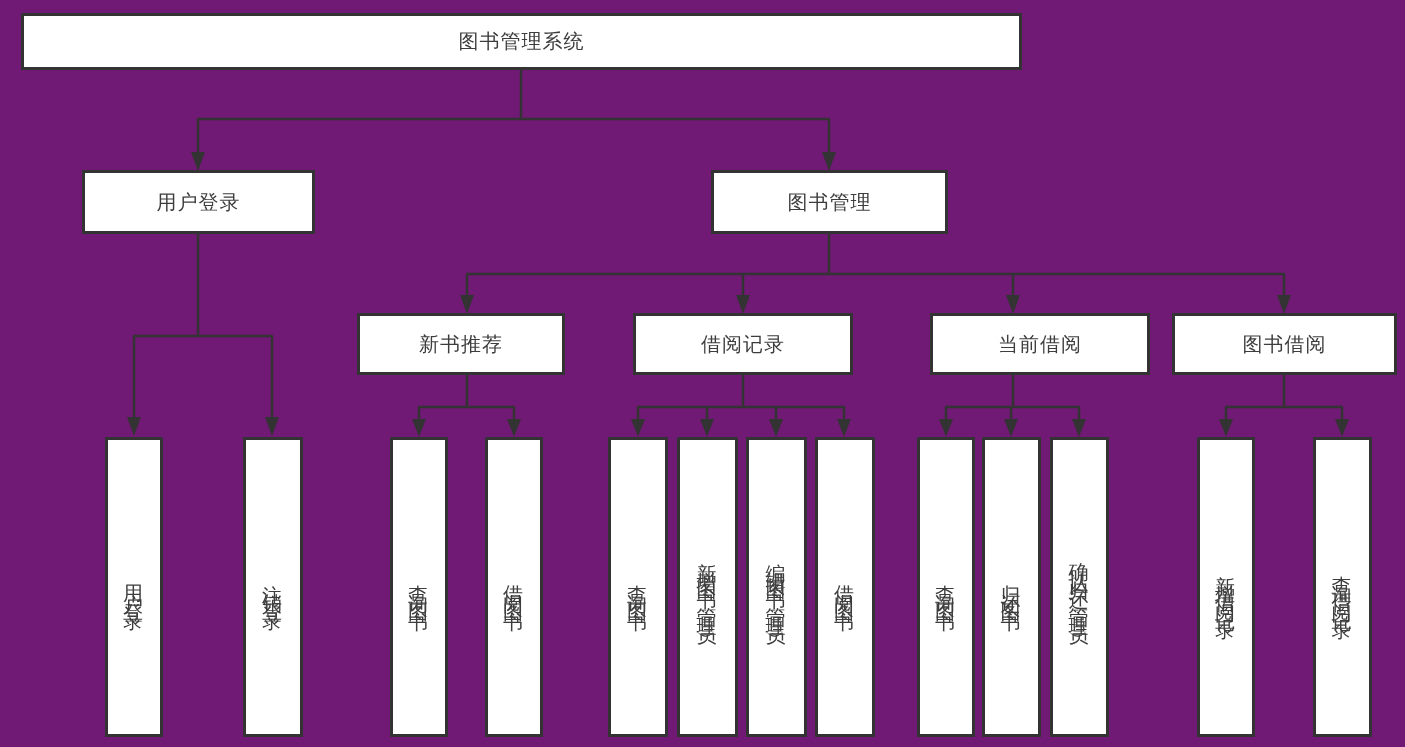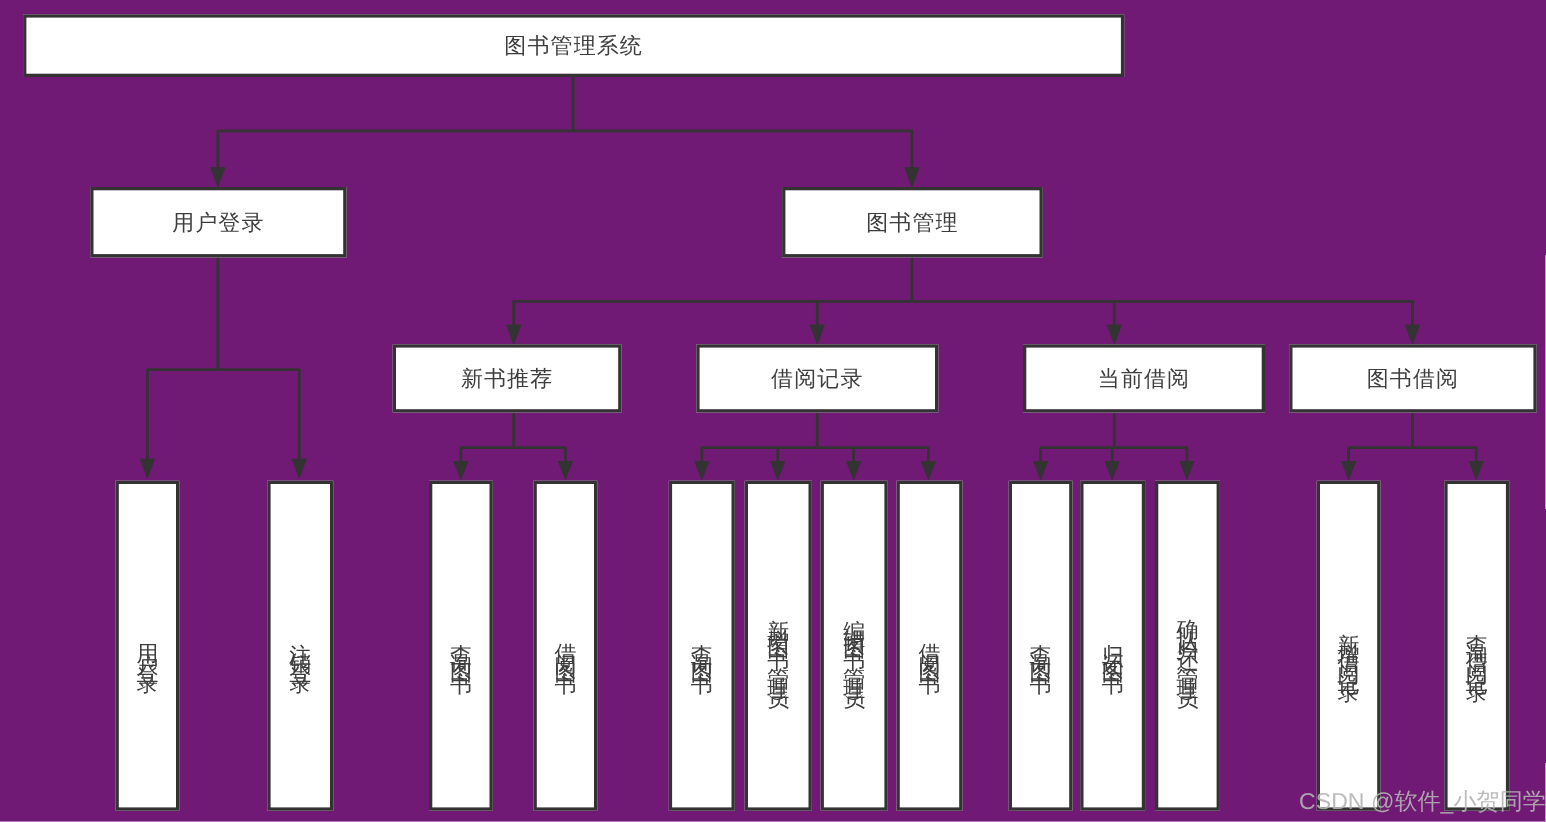--- a/index.html
+++ b/index.html
@@ -176,15 +176,14 @@
     <span>确认归还（管理员）</span>
   </div>
 
   <div class="box box-v leaf n-e0">
     <span>新增借阅记录</span>
   </div>
   <div class="box box-v leaf n-e1">
     <span>查询借阅记录</span>
   </div>
 
-  <div class="watermark">CSDN @软件_小贺同学</div>
 
 </div>
 
 </body></html>

